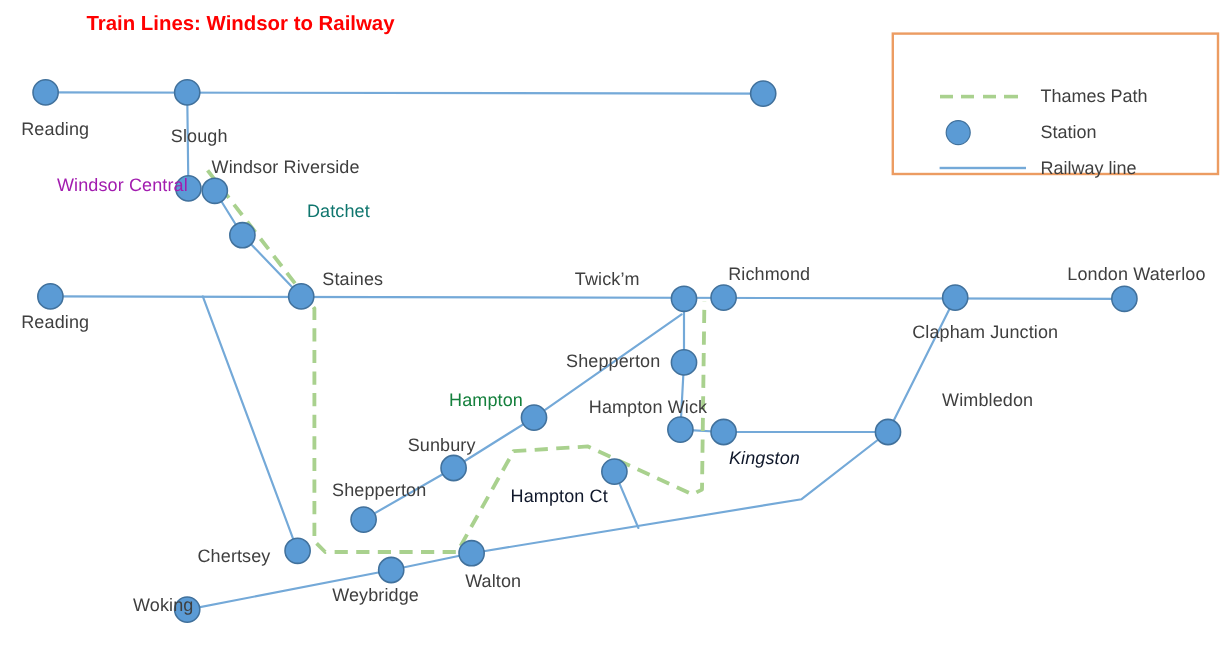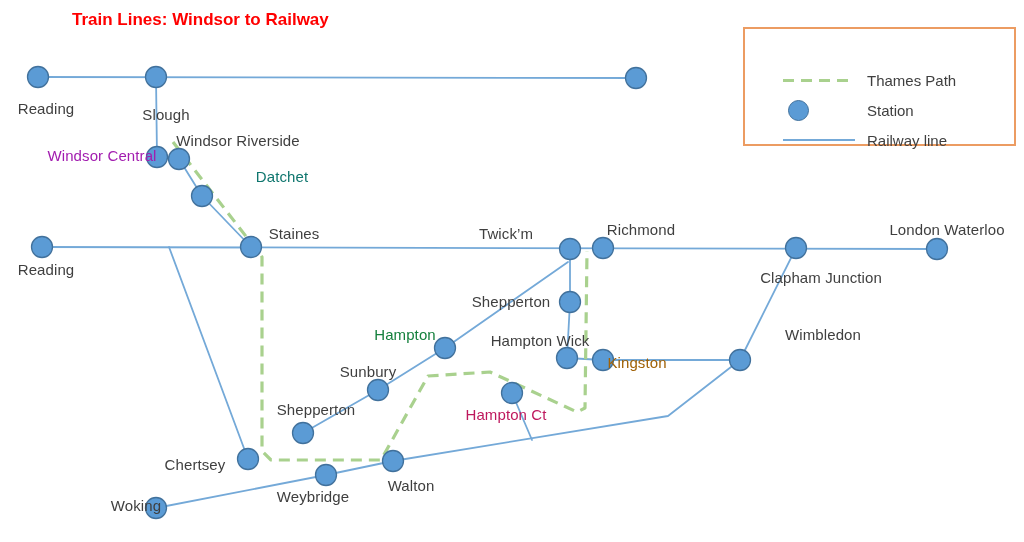--- a/index.html
+++ b/index.html
@@ -82,26 +82,26 @@
       <div class="station-label" style="left: 238px; top: 140px; color: rgb(63, 63, 63);">Windsor Riverside</div>
       <div class="station-label" style="left: 282px; top: 176px; color: #0f766e;">Datchet</div>
       <div class="station-label" style="left: 294px; top: 233px; color: rgb(63, 63, 63);">Staines</div>
       <div class="station-label" style="left: 46px; top: 269px; color: rgb(63, 63, 63);">Reading</div>
       <div class="station-label" style="left: 506px; top: 233px; color: rgb(63, 63, 63);">Twick’m</div>
       <div class="station-label" style="left: 641px; top: 229px; color: rgb(63, 63, 63);">Richmond</div>
       <div class="station-label" style="left: 821px; top: 277px; color: rgb(63, 63, 63);">Clapham Junction</div>
       <div class="station-label" style="left: 947px; top: 229px; color: rgb(63, 63, 63);">London Waterloo</div>
       <div class="station-label" style="left: 511px; top: 301px; color: rgb(63, 63, 63);">Shepperton</div>
       <div class="station-label" style="left: 540px; top: 340px; color: rgb(63, 63, 63);">Hampton Wick</div>
-      <div class="station-label" style="left: 637px; top: 362px; color: #a16207;">Kingston</div>
+      <div class="station-label" style="left: 637px; top: 382px; color: #0f172a; font-style: italic;">Kingston</div>
       <div class="station-label" style="left: 791px; top: 334px; color: rgb(63, 63, 63); margin-left: 32px;">Wimbledon</div>
       <div class="station-label" style="left: 405px; top: 334px; color: #15803d;">Hampton</div>
       <div class="station-label" style="left: 368px; top: 371px; color: rgb(63, 63, 63);">Sunbury</div>
       <div class="station-label" style="left: 316px; top: 409px; color: rgb(63, 63, 63);">Shepperton</div>
-      <div class="station-label" style="left: 466px; top: 414px; color: #be185d; margin-left: 40px;">Hampton Ct</div>
+      <div class="station-label" style="left: 466px; top: 414px; color: #0f172a;">Hampton Ct</div>
       <div class="station-label" style="left: 195px; top: 464px; color: rgb(63, 63, 63);">Chertsey</div>
       <div class="station-label" style="left: 411px; top: 485px; color: rgb(63, 63, 63);">Walton</div>
       <div class="station-label" style="left: 313px; top: 496px; color: rgb(63, 63, 63);">Weybridge</div>
       <div class="station-label" style="left: 100px; top: 505px; color: rgb(63, 63, 63); margin-left: 36px;">Woking</div>
     </div>
 
   <div class="legend" style="border-color: rgb(236, 156, 98);">
     <div class="legend-row">
       <span class="swatch-cell">
         <span class="swatch-dash" style="background: repeating-linear-gradient(90deg, rgb(169, 209, 142) 0px, rgb(169, 209, 142) 11px, transparent 11px, transparent 18px);"></span>

